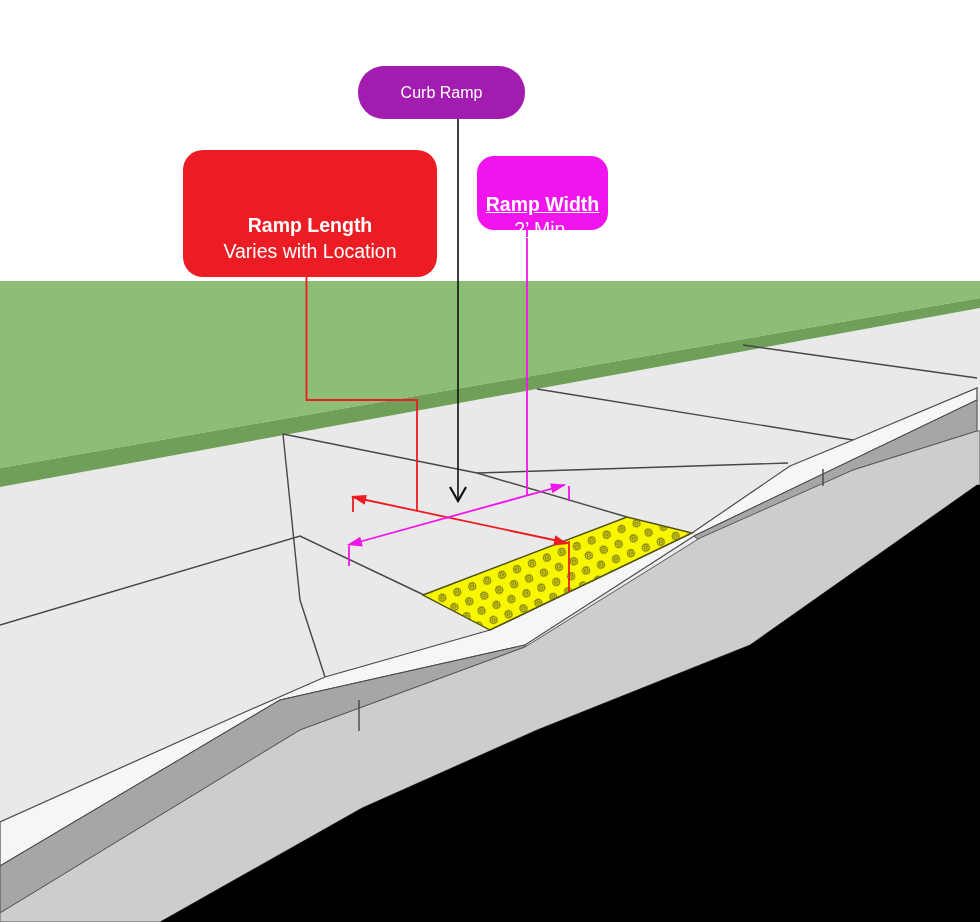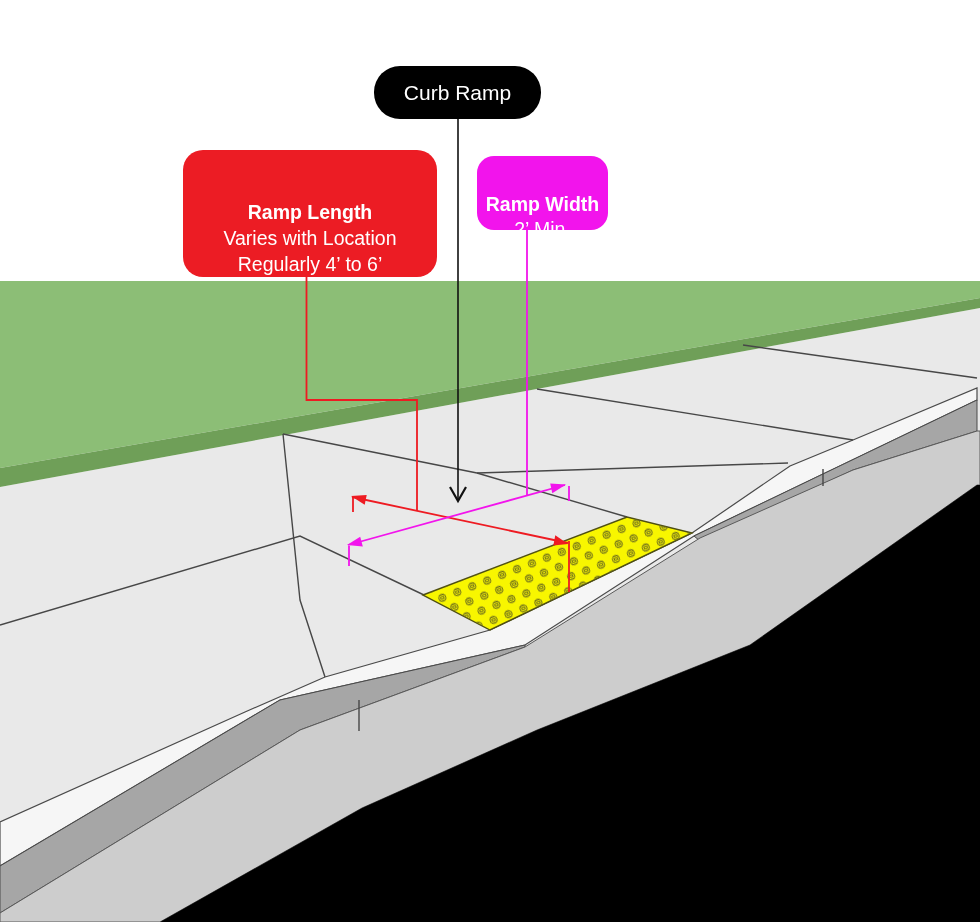--- a/index.html
+++ b/index.html
@@ -8,30 +8,30 @@
     font-family:"Liberation Sans",sans-serif;
   }
   #scene-svg{position:absolute;left:0;top:0;width:980px;height:922px;}
   .callout{
     position:absolute;color:#fff;text-align:center;
     display:flex;flex-direction:column;justify-content:center;align-items:center;
     box-sizing:border-box;
   }
   .callout .t{font-weight:bold;margin-top:48px;}
   #label-curb-ramp{
-    left:374px;top:66px;width:167px;height:53px;border-radius:26px;
-    background:#000000;font-size:21px;
+    left:358px;top:66px;width:167px;height:53px;border-radius:26px;
+    background:#a21caf;font-size:16px;
   }
   #label-ramp-length{
     left:183px;top:150px;width:254px;height:127px;border-radius:20px;
     background:#ec1c24;font-size:19.5px;line-height:26px;
   }
   #label-ramp-width{
     left:477px;top:156px;width:131px;height:74px;border-radius:17px;
-    background:#f214ec;font-size:19.5px;line-height:25px;
+    background:#f214ec;font-size:19.5px;line-height:25px;text-decoration:underline;
   }
 </style>
 </head>
 <body>
 
 <div id="stage">
 
   <svg id="scene-svg" viewBox="0 0 980 922">
     <defs>
       <pattern id="domePattern" width="16" height="26" patternUnits="userSpaceOnUse" patternTransform="rotate(-21 423 595)">
@@ -107,21 +107,20 @@
     </g>
   </svg>
 
   <div id="label-curb-ramp" class="callout">
     <span>Curb Ramp</span>
   </div>
 
   <div id="label-ramp-length" class="callout">
     <span class="t">Ramp Length</span>
     <span>Varies with Location</span>
-    <span>Regularly 4’ to 6’</span>
   </div>
 
   <div id="label-ramp-width" class="callout">
     <span class="t">Ramp Width</span>
     <span>2’ Min.</span>
   </div>
 
 </div>
 
 </body></html>

